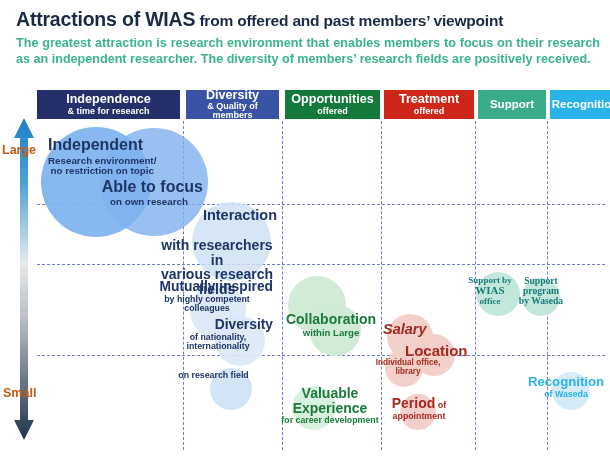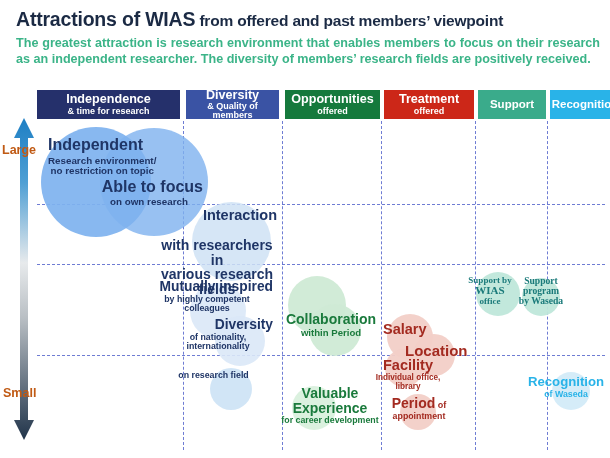--- a/index.html
+++ b/index.html
@@ -176,38 +176,37 @@
       <span class="small" style="font-size:8.8px;margin-top:1px;">of nationality,<br>internationality</span>
     </div>
 
     <div class="lbl c-navy" style="left:116px;top:280px;text-align:right;width:121px;">
       <span class="small" style="font-size:8.8px;margin-top:1px;">on research  field</span>
     </div>
 
 
     <div class="lbl c-green" style="left:246px;top:222px;text-align:center;width:96px;">
       <span class="big" style="font-size:14px;">Collaboration</span>
-      <span class="small" style="font-size:9.6px;margin-top:1px;">within Period</span>
+      <span class="small" style="font-size:9.6px;margin-top:1px;">within Large</span>
     </div>
 
     <div class="lbl c-green" style="left:243px;top:296px;text-align:center;width:100px;">
       <span class="big" style="font-size:14px;">Valuable<br>Experience</span>
       <span class="small" style="font-size:8.8px;margin-top:1px;">for career  development</span>
     </div>
 
-    <div class="lbl c-red" style="left:346px;top:232px;text-align:left;width:70px;">
+    <div class="lbl c-red" style="left:346px;top:232px;text-align:left;width:70px;font-style:italic;">
       <span class="big" style="font-size:14.5px;">Salary</span>
     </div>
 
     <div class="lbl c-red" style="left:368px;top:253px;text-align:left;width:80px;">
       <span class="big" style="font-size:15px;">Location</span>
     </div>
 
     <div class="lbl c-red" style="left:332px;top:268px;text-align:center;width:78px;">
-      <span class="big" style="font-size:14.5px;">Facility</span>
       <span class="small" style="font-size:8.2px;margin-top:1px;">Individual office,<br>library</span>
     </div>
 
     <div class="lbl c-red" style="left:341px;top:306px;text-align:center;width:82px;">
       <span class="big" style="font-size:14px;">Period<span style="font-size:9px;margin-top:7px;"> of</span></span>
       <span class="small" style="font-size:8.8px;margin-top:1px;">appointment</span>
     </div>
 
     <div class="lbl c-teal" style="left:421px;top:186px;text-align:center;width:64px;">
       <span class="small" style="font-size:9px;">Support by<br><span style="font-size:11px;">WIAS</span><br>office</span>

